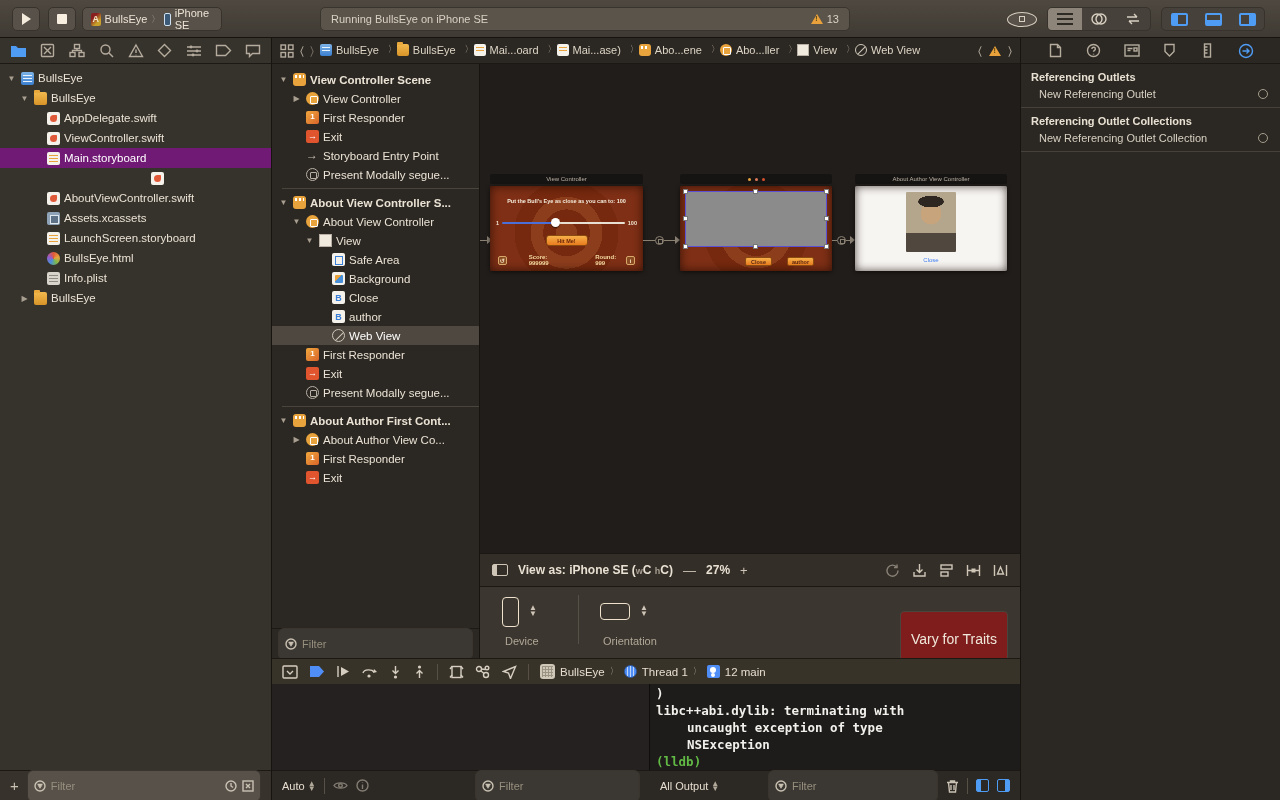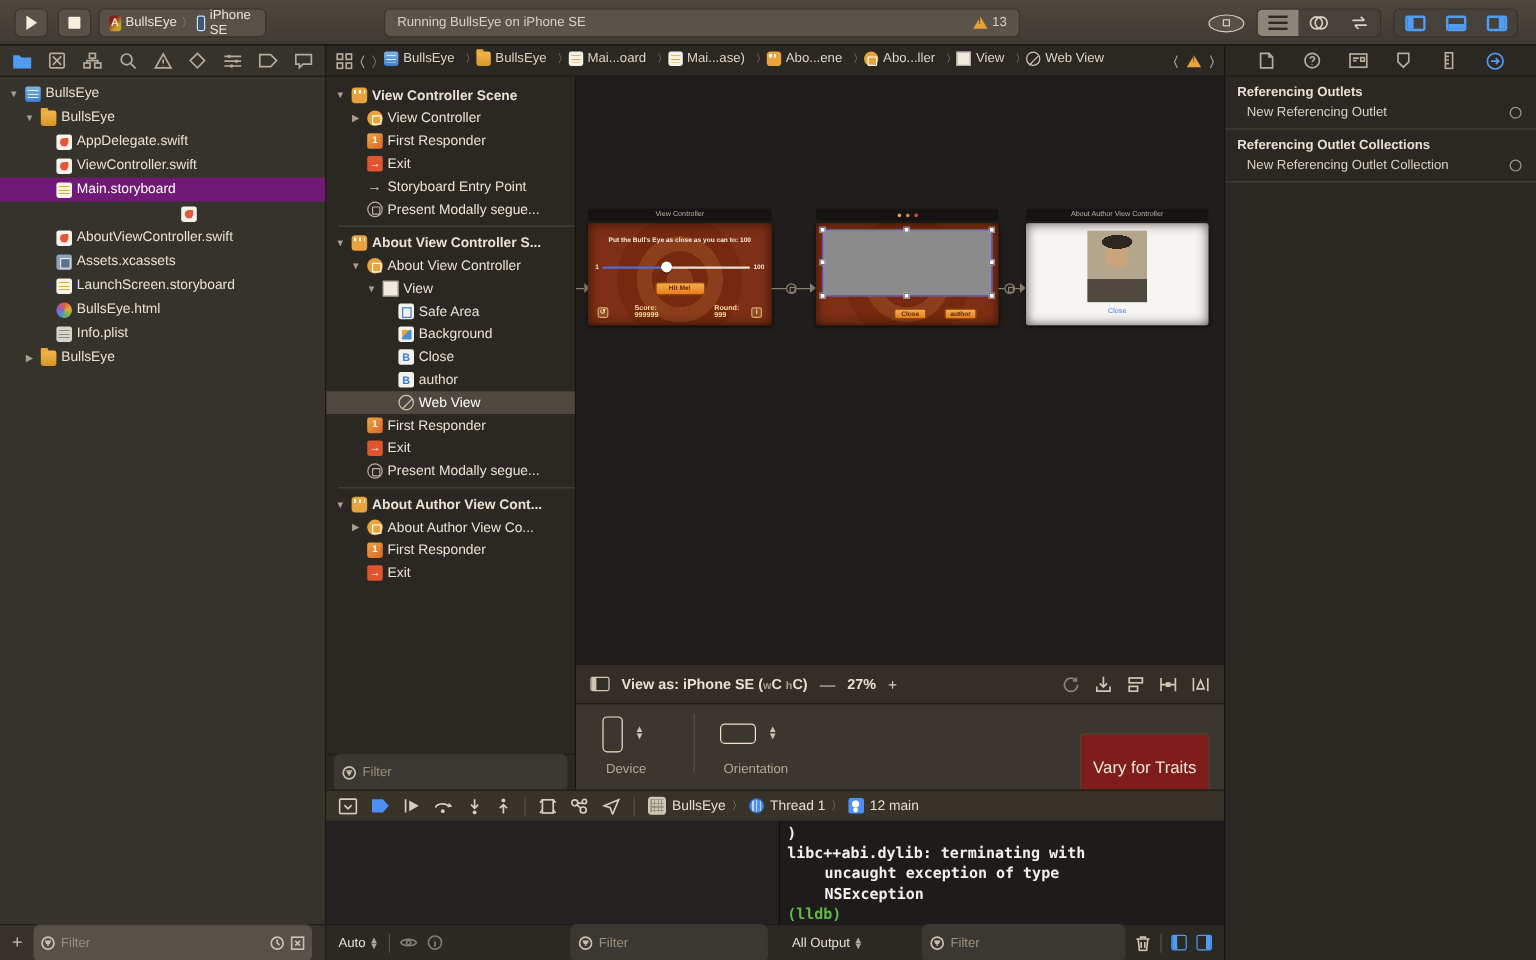--- a/index.html
+++ b/index.html
@@ -567,21 +567,21 @@
             <span class="ficon i-segue"></span>
             <span class="rlabel">Present Modally segue...</span>
           </div>
           <div class="row sep" style="padding-left: 6px;">
 
             <span class="rlabel"></span>
           </div>
           <div class="row hdr" style="padding-left: 6px;">
             <span class="caret open"></span>
             <span class="ficon i-scene"></span>
-            <span class="rlabel">About Author View Cont...</span>
+            <span class="rlabel">About Author First Cont...</span>
           </div>
           <div class="row" style="padding-left: 19px;">
             <span class="caret closed"></span>
             <span class="ficon i-vc"></span>
             <span class="rlabel">About Author View Co...</span>
           </div>
           <div class="row" style="padding-left: 19px;">
             <span class="caret"></span>
             <span class="ficon i-fr"></span>
             <span class="rlabel">First Responder</span>

